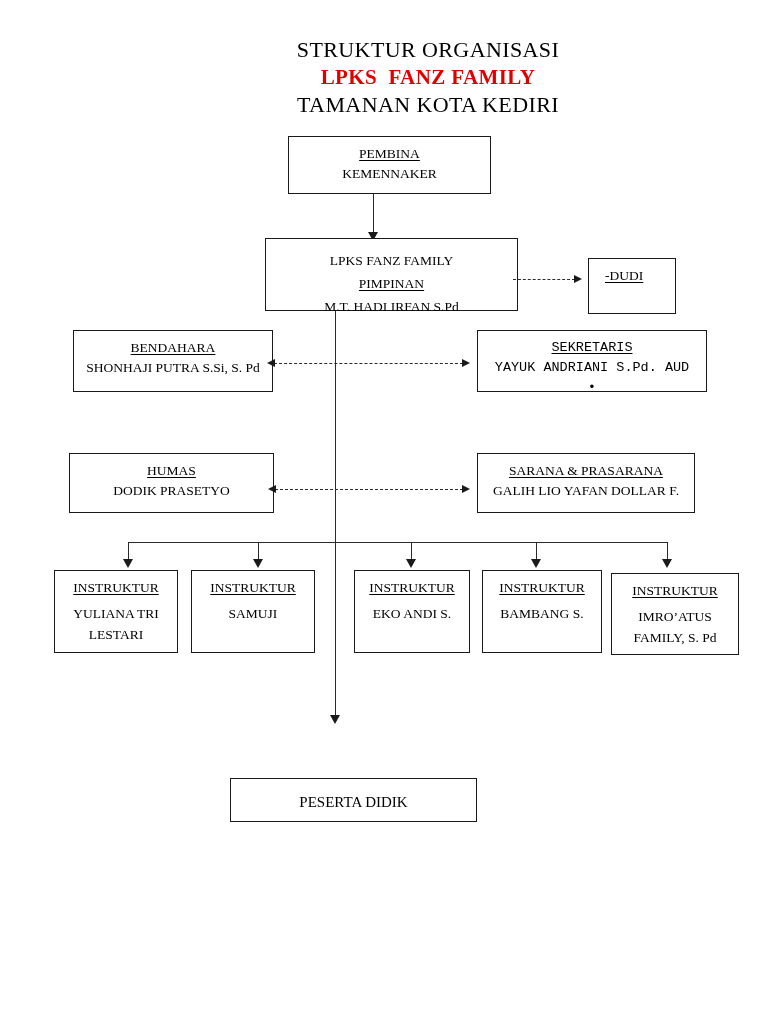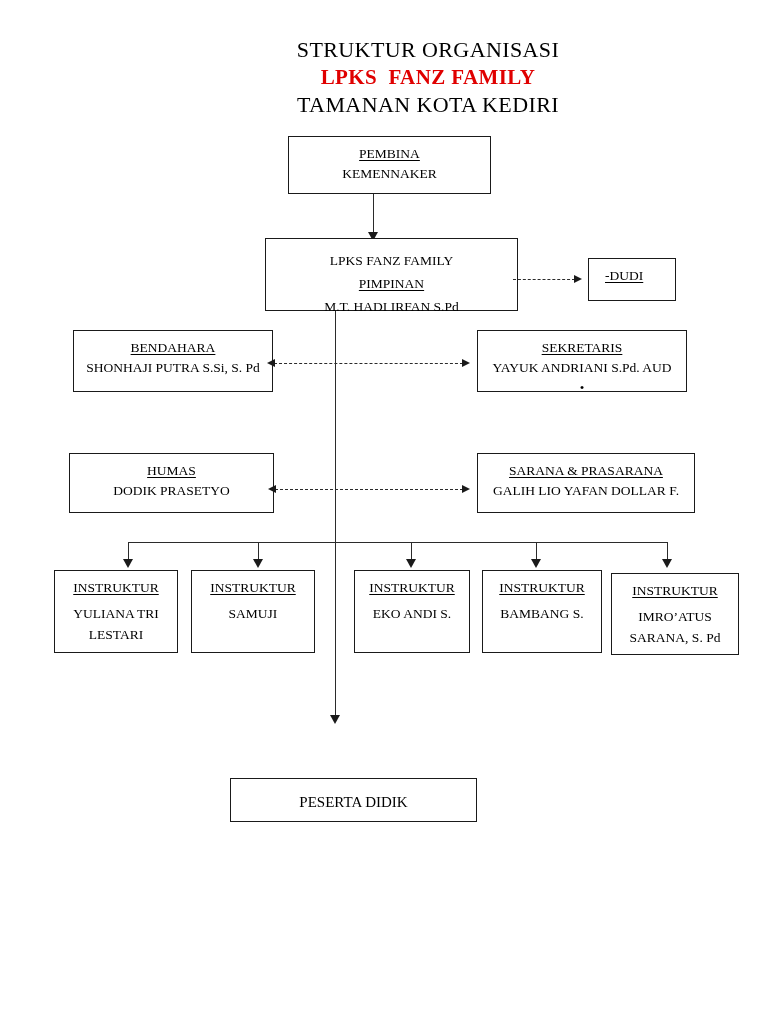--- a/index.html
+++ b/index.html
@@ -143,33 +143,33 @@
 
   <div class="box mid" style="left:258px; top:238px; width:253px; height:73px;">
     <span class="ln">LPKS FANZ FAMILY</span>
     <span class="ln u">PIMPINAN</span>
     <span class="ln">M.T. HADI IRFAN  S.Pd</span>
   </div>
 
   <div class="dline-h" style="left:513px; top:279px; width:62px;"></div>
   <div class="arrow-right" style="left:574px; top:275px;"></div>
 
-  <div class="box left-align" style="left:581px; top:258px; width:88px; height:43px;padding-left:16px;">
+  <div class="box left-align" style="left:581px; top:258px; width:88px; height:56px;padding-left:16px;">
     <span class="ln u">-DUDI</span>
   </div>
 
   <div class="vline" style="left:335px; top:311px; height:411px;"></div>
   <div class="arrow-down" style="left:330px; top:715px;"></div>
 
   <div class="box" style="left:66px; top:330px; width:200px; height:62px;">
     <span class="ln u">BENDAHARA</span>
     <span class="ln">SHONHAJI PUTRA S.Si, S. Pd</span>
   </div>
 
-  <div class="box" style="left:470px; top:330px; width:210px; height:62px;">
+  <div class="box" style="left:470px; top:330px; width:230px; height:62px;font-family:Liberation Mono, monospace;">
     <span class="ln u">SEKRETARIS</span>
     <span class="ln">YAYUK ANDRIANI S.Pd. AUD</span>
     <span class="bullet">•</span>
   </div>
 
   <div class="dline-h" style="left:274px; top:363px; width:194px;"></div>
   <div class="arrow-left" style="left:267px; top:359px;"></div>
   <div class="arrow-right" style="left:462px; top:359px;"></div>
 
   <div class="box" style="left:470px; top:453px; width:218px; height:60px;">
@@ -220,20 +220,20 @@
   </div>
 
   <div class="box" style="left:475px; top:570px; width:120px; height:83px;">
     <span class="ln u">INSTRUKTUR</span>
     <span class="ln gap">BAMBANG S.</span>
   </div>
 
   <div class="box" style="left:604px; top:573px; width:128px; height:82px;">
     <span class="ln u">INSTRUKTUR</span>
     <span class="ln gap">IMRO’ATUS</span>
-    <span class="ln">SARANA, S. Pd</span>
+    <span class="ln">FAMILY, S. Pd</span>
   </div>
 
   <div class="box" style="left:223px; top:778px; width:247px; height:44px; padding-top:12px;">
     <span class="ln" style="font-size:15px;">PESERTA DIDIK</span>
   </div>
 
 </div>
 
 </body></html>

